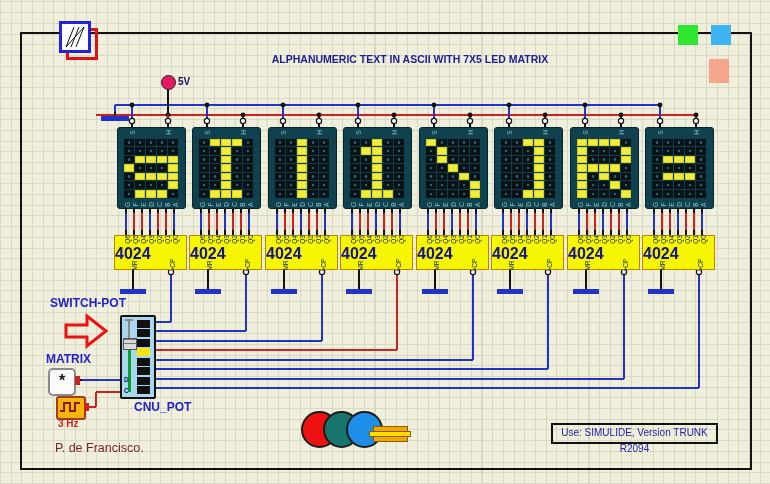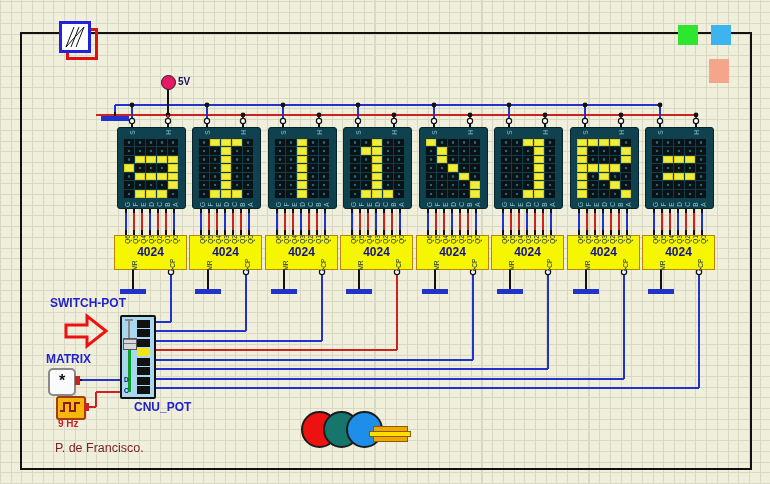--- a/index.html
+++ b/index.html
@@ -58,21 +58,21 @@
   .cnu-pin{position:absolute;left:15px;width:13px;height:8px;background:#111;}
   .cnu-pinlabel{position:absolute;left:2px;color:#12125f;font-size:6.5px;font-weight:bold;}
   .vlab{position:absolute;font-size:6.5px;color:#0d2456;transform:rotate(-90deg);transform-origin:center;width:12px;text-align:center;white-space:nowrap;}
   
   .display{position:absolute;top:127px;width:67px;height:80px;background:#10414e;border:1px solid #05242c;border-radius:3px;}
   .display .vlab{color:#9fd4de;opacity:.85;}
   .panel{position:absolute;left:5px;top:10px;display:grid;grid-template-columns:repeat(5,11px);grid-auto-rows:8.6px;gap:0px;
     background:#0f3d49;}
   .led{width:10px;height:7.6px;margin:.5px;}
   .chip{position:absolute;top:235px;width:71px;height:33px;background:#f6f600;border:1.5px solid #b8860b;}
-  .chipname{position:absolute;left:0;top:9px;width:100%;text-align:center;color:#14148c;font-weight:bold;font-size:12px;}
+  .chipname{position:absolute;left:0;top:9px;width:100%;color:#14148c;font-weight:bold;font-size:16px;}
   
   .circ{position:absolute;width:33px;height:33px;border-radius:50%;border:2px solid #1b1b1b;}
   .pancake{position:absolute;border:1.5px solid #8a5c00;}
   
   .version{position:absolute;left:551px;top:423px;width:163px;height:17px;border:2px solid #111;
     color:#2222aa;font-size:10px;text-align:center;line-height:16px;}
 </style>
 </head>
 <body>
 
@@ -856,20 +856,21 @@
 
   <div class="frame"></div>
 
   <div class="logo-red"></div>
   <div class="logo-blue">
     <svg width="26" height="26">
       <path d="M4,23 L12,3 M9,23 L17,3 M14,23 L22,3 M4,23 L22,3" stroke="#111" stroke-width="1" fill="none"></path>
     </svg>
   </div>
 
+  <div class="subtitle">ALPHANUMERIC TEXT IN ASCII WITH 7X5 LED MATRIX</div>
 
   <div class="sq green"></div>
   <div class="sq blue"></div>
   <div class="sq salmon"></div>
 
   <div class="v5-circle"></div>
   <div class="v5-label">5V</div>
 
   <div class="lbl-blue lbl-switchpot">SWITCH-POT</div>
   <svg class="arrow-svg" width="46" height="38">
@@ -879,21 +880,21 @@
   <div class="lbl-blue lbl-disable">MATRIX</div>
   <div class="pushbtn">*</div>
   <div class="pushbtn-tab"></div>
 
   <div class="clock">
     <svg width="24" height="17">
       <path d="M2,13 h4 v-8 h6 v8 h5 v-8 h5" stroke="#8b1a1a" stroke-width="2" fill="none"></path>
     </svg>
   </div>
   <div class="clock-tab"></div>
-  <div class="lbl-3hz">9 Hz</div>
+  <div class="lbl-3hz">3 Hz</div>
 
   <div class="cnu">
     <div class="cnu-track-cap"></div>
     <div class="cnu-track-top"></div>
     <div class="cnu-handle"></div>
     <div class="cnu-track-green"></div>
     <div id="cnu-pins">
         <div class="cnu-pin" style="top: 3px;"></div>
         <div class="cnu-pin" style="top: 12px;"></div>
         <div class="cnu-pin" style="top: 22px;"></div>
@@ -908,14 +909,15 @@
   </div>
   <div class="lbl-blue lbl-cnupot">CNU_POT</div>
 
   <div class="circ" style="left:301px;top:411px;background:#ee1111;"></div>
   <div class="circ" style="left:323px;top:411px;background:#17766b;"></div>
   <div class="circ" style="left:346px;top:411px;background:#1e8fe8;"></div>
   <div class="pancake" style="left:373px;top:426px;width:33px;height:4px;background:#f0a800;"></div>
   <div class="pancake" style="left:369px;top:431px;width:40px;height:4px;background:#ffdd00;"></div>
   <div class="pancake" style="left:373px;top:436px;width:33px;height:4px;background:#f0a800;"></div>
 
+  <div class="version">Use: SIMULIDE,  Version TRUNK R2094</div>
   <div class="signature">P. de Francisco.</div>
 </div>
 
 </body></html>

